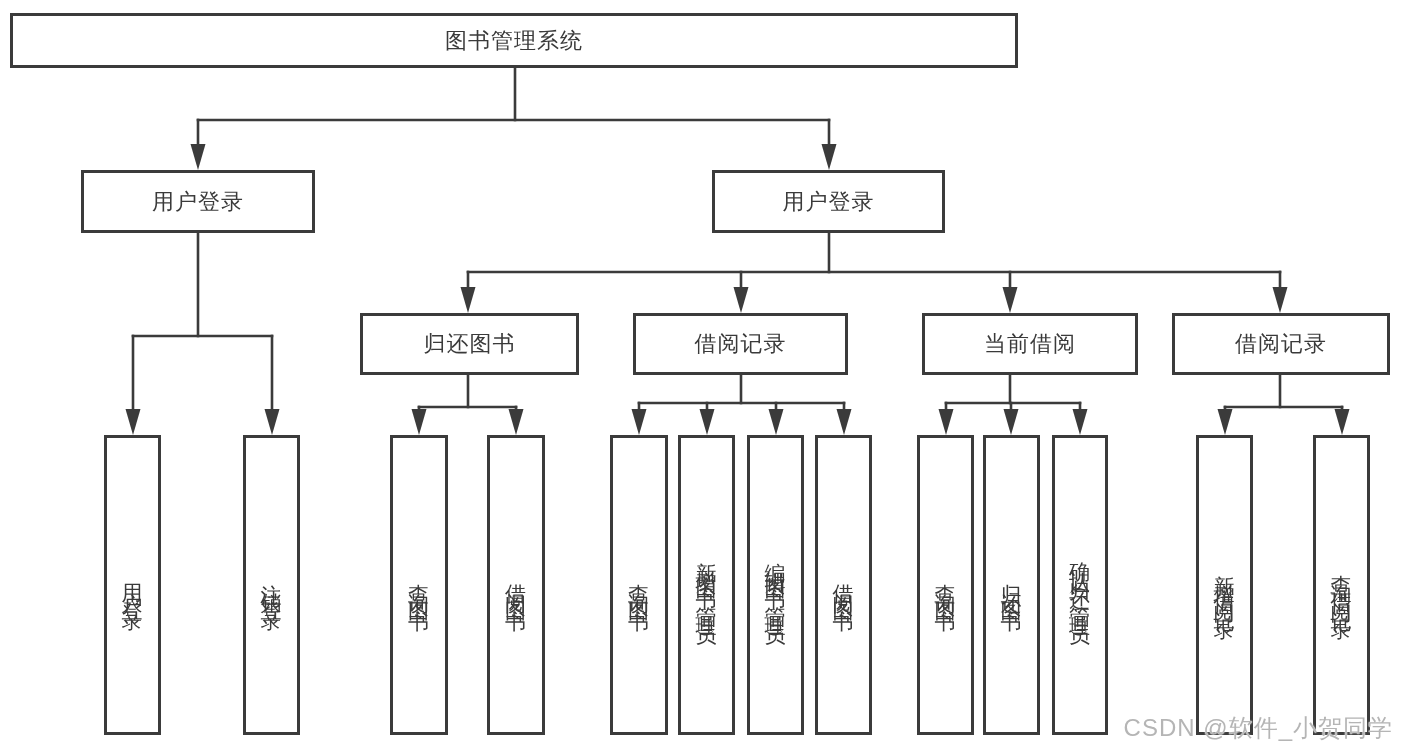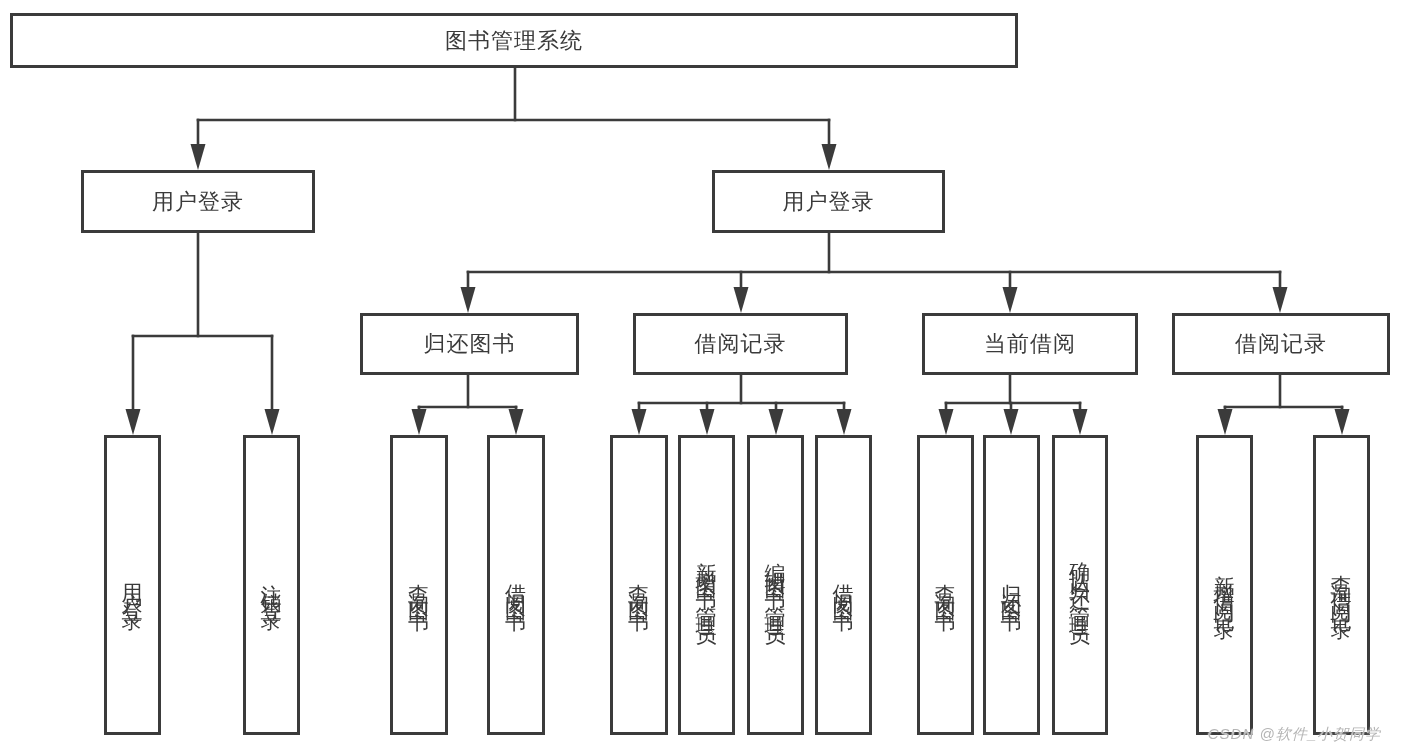--- a/index.html
+++ b/index.html
@@ -47,28 +47,27 @@
   }
   .leaf .vtext {
     writing-mode: vertical-rl;
     letter-spacing: 9px;
     line-height: 1;
     white-space: nowrap;
   }
 
   .watermark {
     position: absolute;
-    right: 24px;
+    right: 12px;
     bottom: 3px;
-    font-size: 15px;
+    font-size: 24px;
     letter-spacing: 1px;
     color: var(--watermark, #b5b5b5);
     text-shadow: 0 0 2px #ffffff, 0 0 1px #ffffff;
     z-index: 5;
-    font-style: italic;
   }
 </style>
 </head>
 <body>
 
 <div class="canvas">
 
   <svg class="edges" viewBox="0 0 1405 747" xmlns="http://www.w3.org/2000/svg">
 
     <g>

